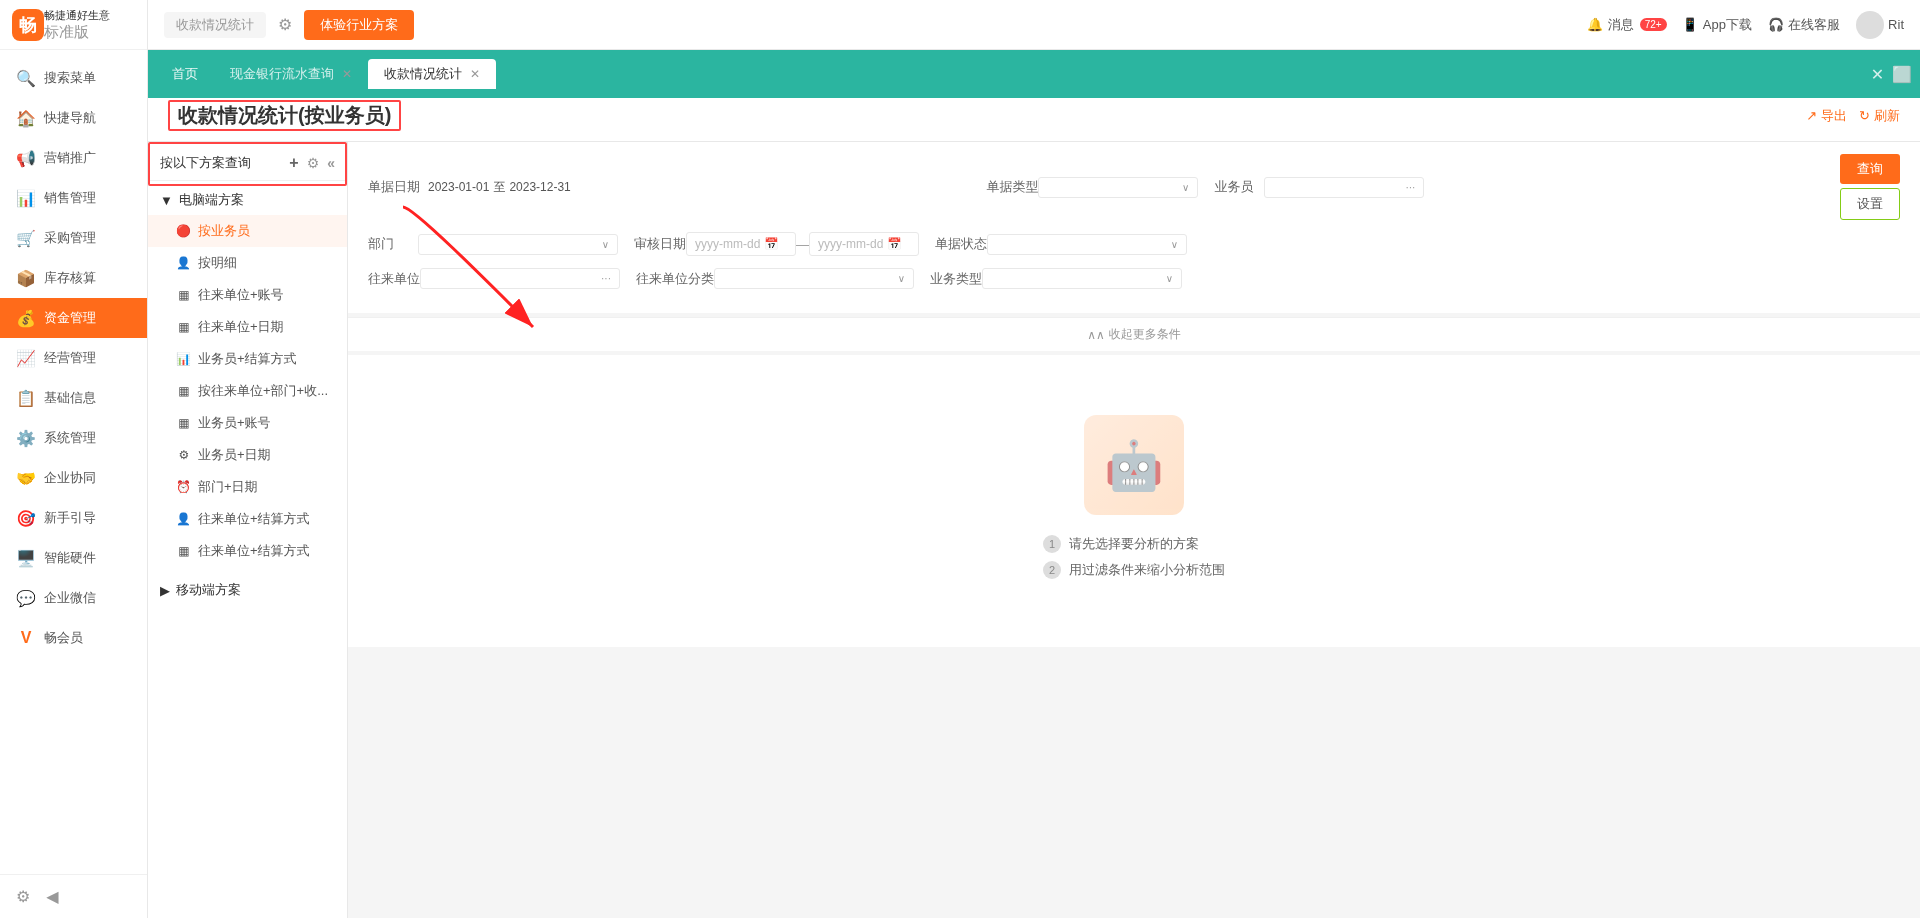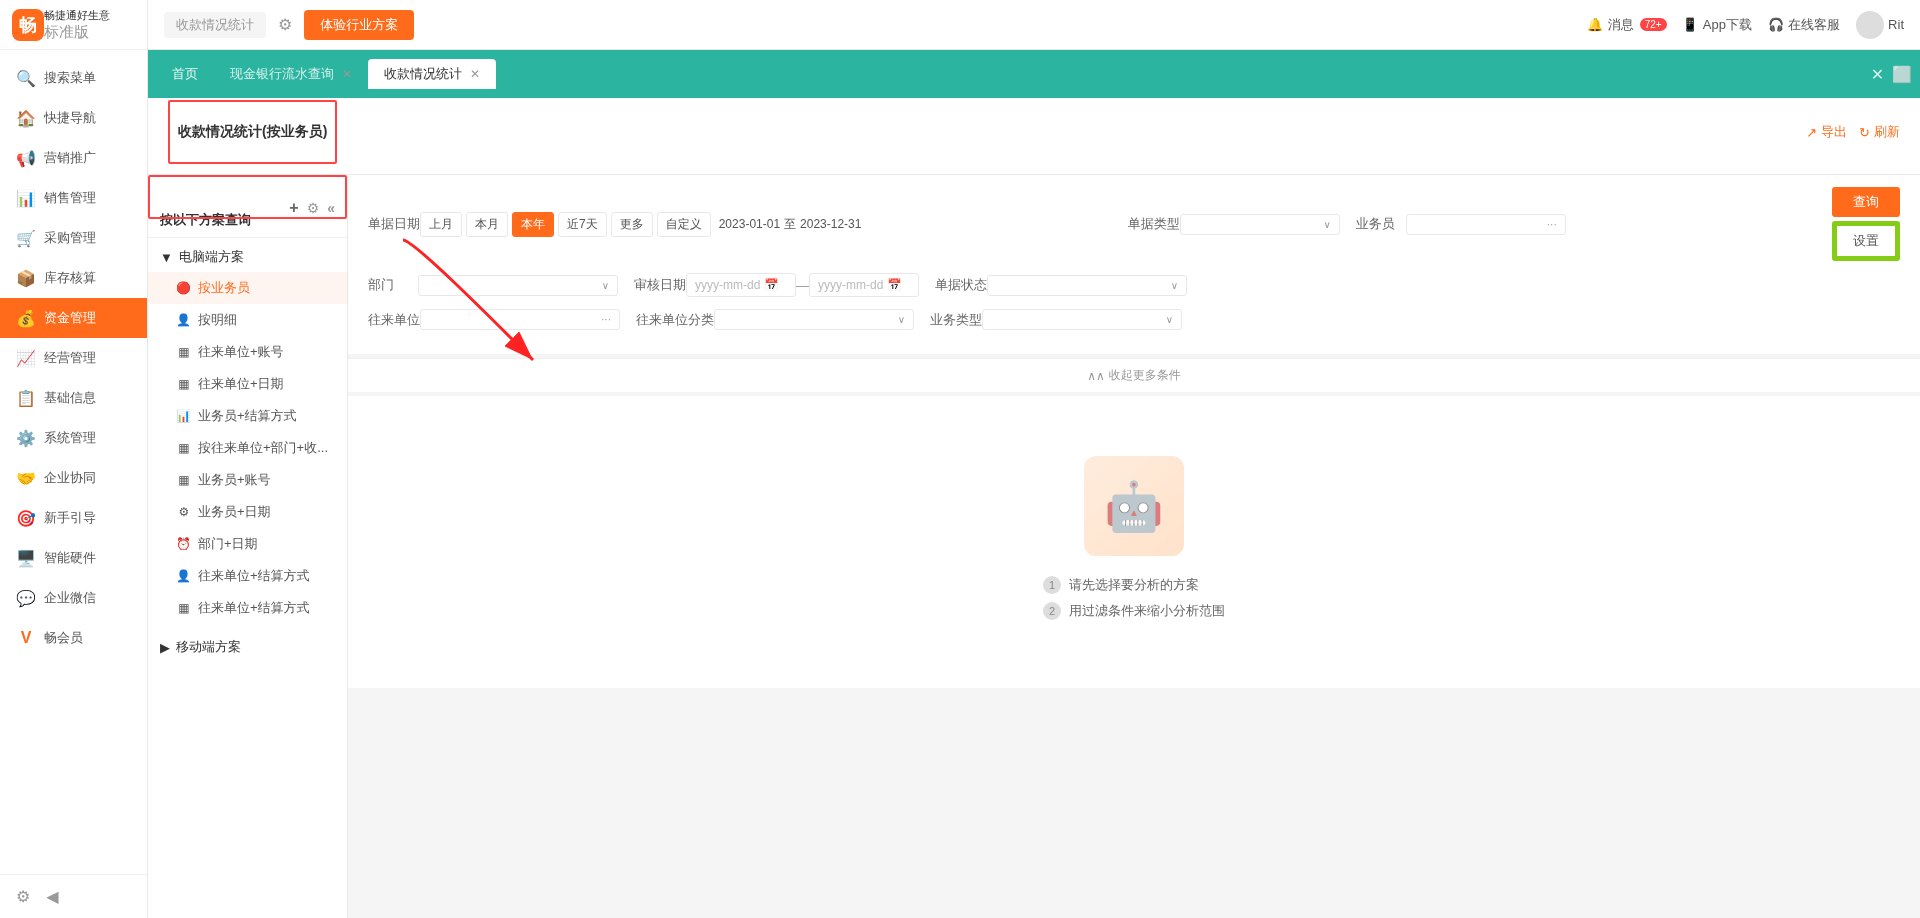--- a/index.html
+++ b/index.html
@@ -74,42 +74,42 @@
       position: fixed; left: 148px; top: 90px; right: 0; bottom: 0;
       background: #f5f5f5; overflow: hidden;
     }
 
     
     .page-header {
       background: #fff; padding: 10px 20px; display: flex; align-items: center; justify-content: space-between;
       border-bottom: 1px solid #e8e8e8;
     }
     .page-title {
-      font-size: 14px; font-weight: bold; color: #333;
-      border: 2px solid #ff4444; padding: 21px 8px; border-radius: 2px;
+      font-size: 20px; font-weight: bold; color: #333;
+      border: 2px solid #ff4444; padding: 0 8px; border-radius: 2px;
     }
     .page-header-actions { display: flex; align-items: center; gap: 12px; }
     .export-btn, .refresh-btn {
       display: flex; align-items: center; gap: 4px; color: #ff6b1a;
       cursor: pointer; font-size: 13px;
     }
 
     
     .content-wrapper { display: flex; height: calc(100% - 50px); }
 
     
     .left-panel {
       width: 200px; background: #fff; border-right: 1px solid #e8e8e8;
       flex-shrink: 0; overflow-y: auto;
     }
     .left-panel-header {
       padding: 12px 12px 8px; display: flex; align-items: center; justify-content: space-between;
       border-bottom: 1px solid #f0f0f0; color: #333; font-size: 13px;
     }
-    .left-panel-title { font-weight: 700; margin-top: 24px; }
+    .left-panel-title { font-weight: 400; }
     .left-panel-icons { display: flex; align-items: center; gap: 8px; color: #999; }
     .left-panel-icons span { cursor: pointer; font-size: 14px; }
 
     .scheme-group { padding: 4px 0; }
     .scheme-group-title {
       display: flex; align-items: center; padding: 6px 12px; color: #333; cursor: pointer;
       font-size: 13px; gap: 6px;
     }
 
     .scheme-item {
@@ -170,21 +170,21 @@
       width: 18px; height: 18px; background: #ddd; border-radius: 50%;
       display: flex; align-items: center; justify-content: center; font-size: 11px; color: #888;
     }
 
     
     .query-btn {
       background: #ff6b1a; color: white; border: none; padding: 6px 16px;
       border-radius: 3px; cursor: pointer; font-size: 13px; white-space: nowrap;
     }
     .settings-btn {
-      background: #fff; color: #555; border: 5px solid #84cc16; padding: 6px 16px;
+      background: #fff; color: #555; border: 1px solid #84cc16; padding: 6px 16px;
       border-radius: 3px; cursor: pointer; font-size: 13px; white-space: nowrap;
     }
     .btn-group { display: flex; flex-direction: column; gap: 4px; margin-left: auto; }
 
     
     .red-arrow-overlay {
       position: absolute;
       top: 55px;
       left: 245px;
       pointer-events: none;
@@ -415,28 +415,20 @@
       <path d="M 10,10 C 20,10 90,80 140,130" stroke="#ff2222" stroke-width="3" fill="none" marker-end="url(#arrowhead)"></path>
     </svg>
 
     <div class="right-panel">
 
       <div class="filter-section">
 
         <div class="filter-row">
           <div class="filter-item">
             <span class="filter-label">单据日期</span>
-            <div class="date-tabs">
-              <div class="date-tab">上月</div>
-              <div class="date-tab">本月</div>
-              <div class="date-tab active">本年</div>
-              <div class="date-tab">近7天</div>
-              <div class="date-tab">更多</div>
-              <div class="date-tab">自定义</div>
-            </div>
             <div class="date-range">
               <span>2023-01-01</span>
               <span> 至 </span>
               <span>2023-12-31</span>
             </div>
           </div>
           <div class="filter-item" style="margin-left:auto;">
             <span class="filter-label">单据类型</span>
             <div class="select-field" style="min-width:160px;">
               <span></span>

